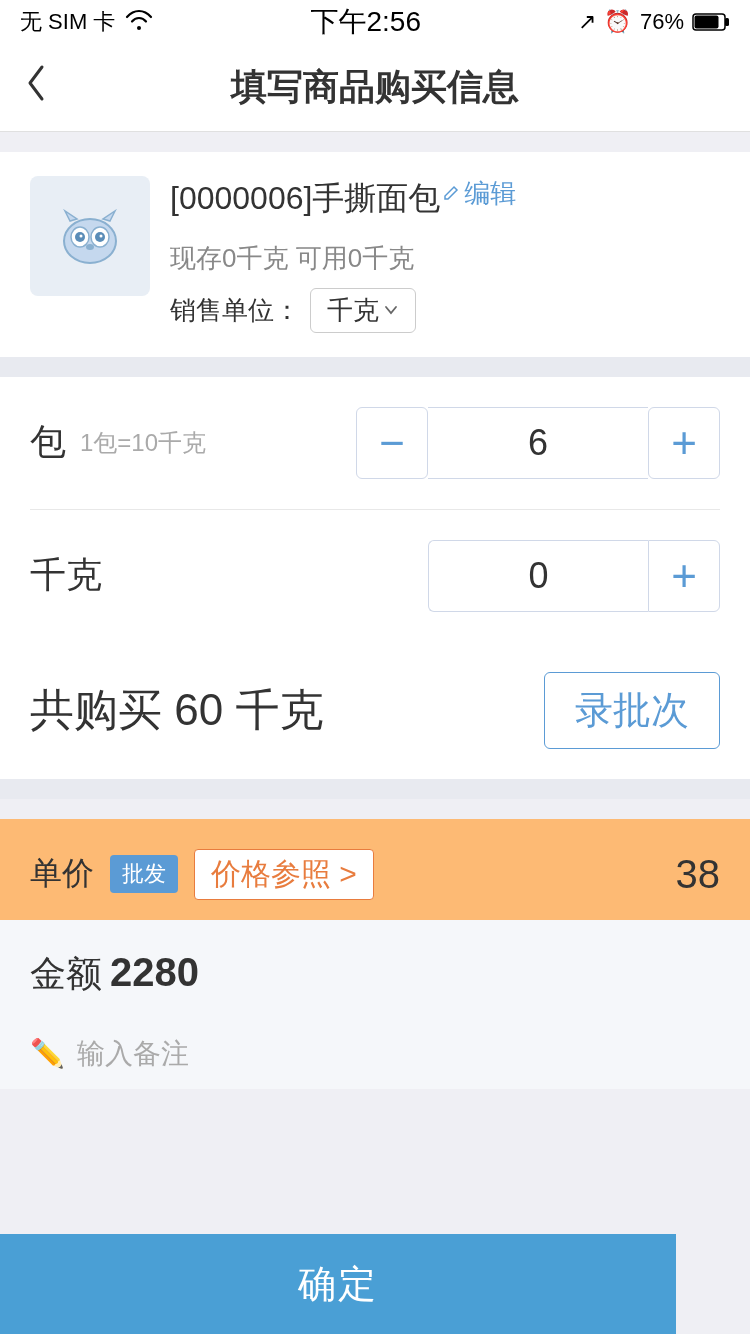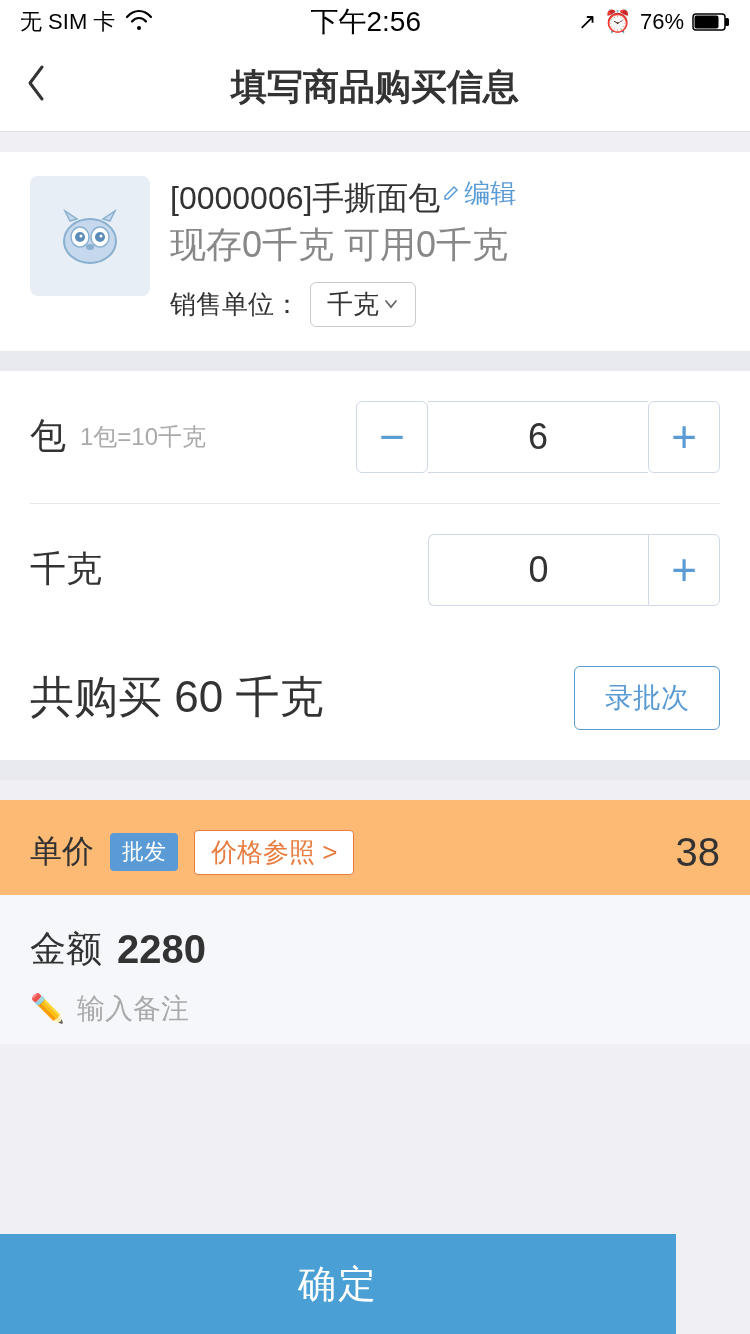--- a/index.html
+++ b/index.html
@@ -75,23 +75,23 @@
       font-size: 40px;
     }
     .product-info { flex: 1; }
     .product-name {
       font-size: 32px;
       color: #333;
       font-weight: 500;
       line-height: 1.4;
     }
     .product-stock {
-      font-size: 36px;
+      font-size: 26px;
       color: #888;
-      margin-top: 0;
+      margin-top: 20px;
     }
     .product-unit-row {
       display: flex;
       align-items: center;
       margin-top: 12px;
       font-size: 26px;
       color: #333;
       gap: 10px;
     }
     .unit-select {
@@ -183,21 +183,21 @@
       align-items: center;
       justify-content: space-between;
     }
     .summary-text {
       font-size: 44px;
       color: #333;
     }
     .record-btn {
       border: 1px solid #5b9bd5;
       color: #5b9bd5;
-      font-size: 28px;
+      font-size: 38px;
       padding: 12px 30px;
       border-radius: 6px;
       background: #fff;
       cursor: pointer;
     }
 
     
     .price-section {
       background: #fdba74;
       margin-top: 20px;
@@ -215,21 +215,21 @@
     .price-tag {
       background: #5b9bd5;
       color: #fff;
       font-size: 22px;
       padding: 4px 12px;
       border-radius: 4px;
     }
     .price-ref-btn {
       border: 1.5px solid #e87c3e;
       color: #e87c3e;
-      font-size: 26px;
+      font-size: 30px;
       padding: 4px 16px;
       border-radius: 4px;
       background: #fff;
       cursor: pointer;
       display: flex;
       align-items: center;
       gap: 4px;
     }
     .price-value {
       margin-left: auto;
@@ -238,22 +238,23 @@
       font-weight: 500;
     }
 
     
     .amount-section {
       background: #f5f7fa;
       padding: 30px 30px 0 30px;
     }
     .amount-row {
       display: flex;
-      align-items: center;
-      gap: 15px;
+      align-items: flex-start;
+      gap: 8px;
+      margin-bottom: 20px;
     }
     .amount-label {
       font-size: 36px;
       color: #333;
     }
     .amount-value {
       font-size: 40px;
       color: #333;
       font-weight: 600;
     }

